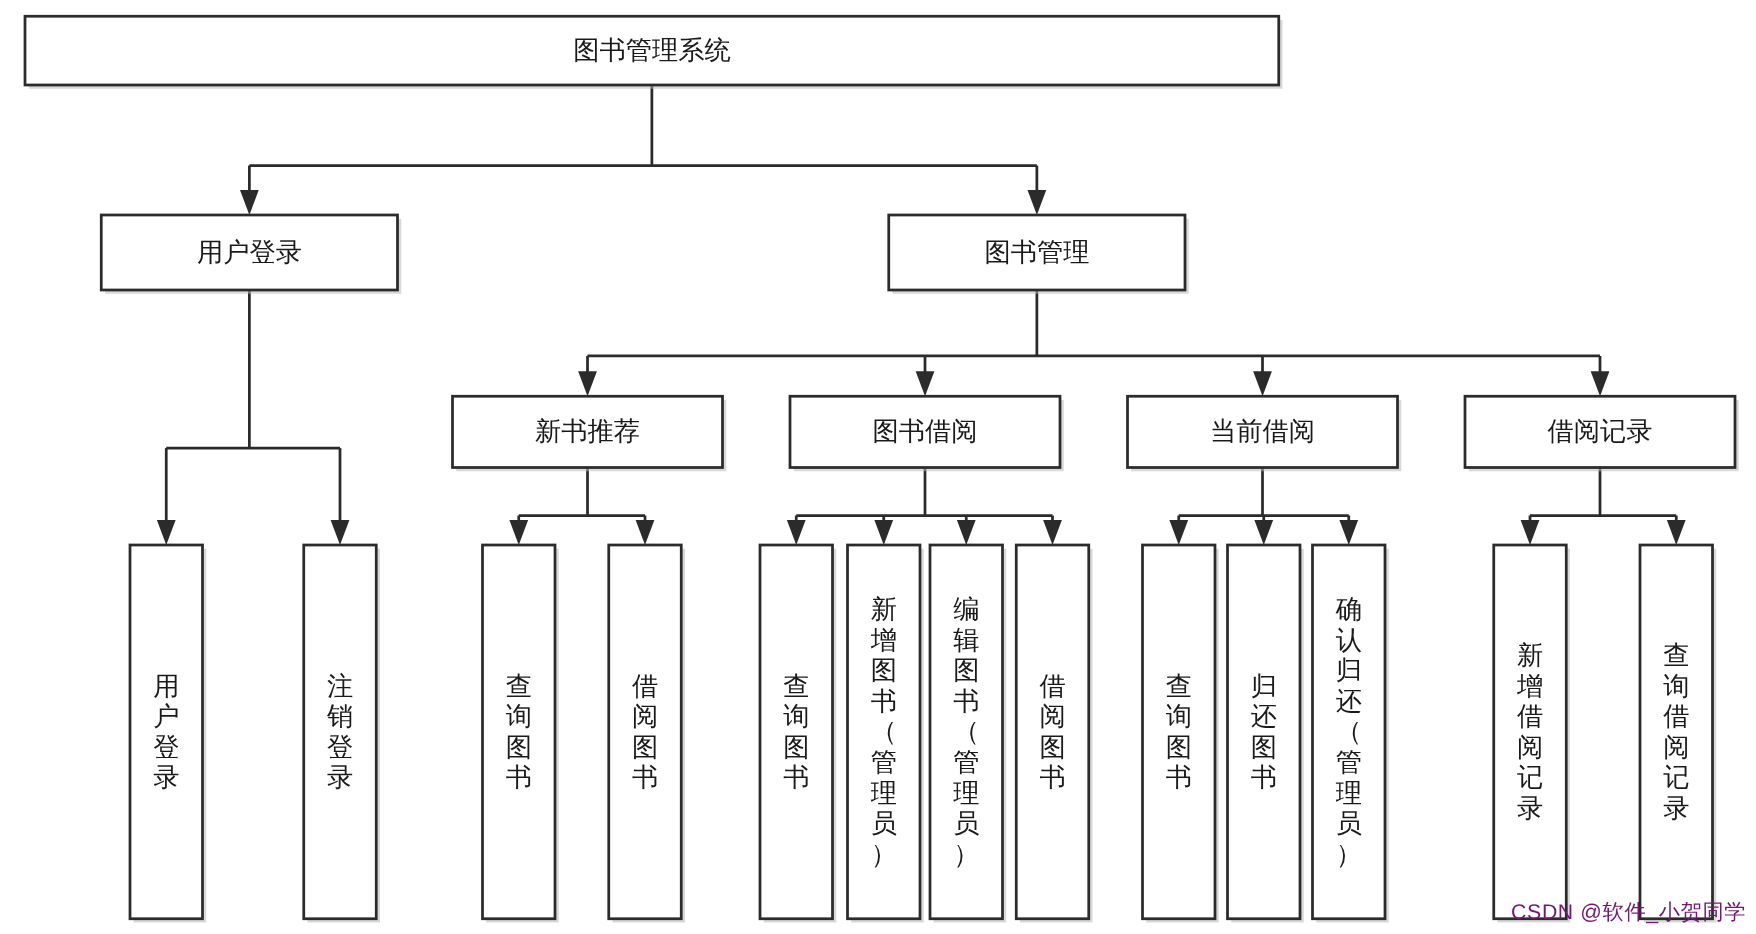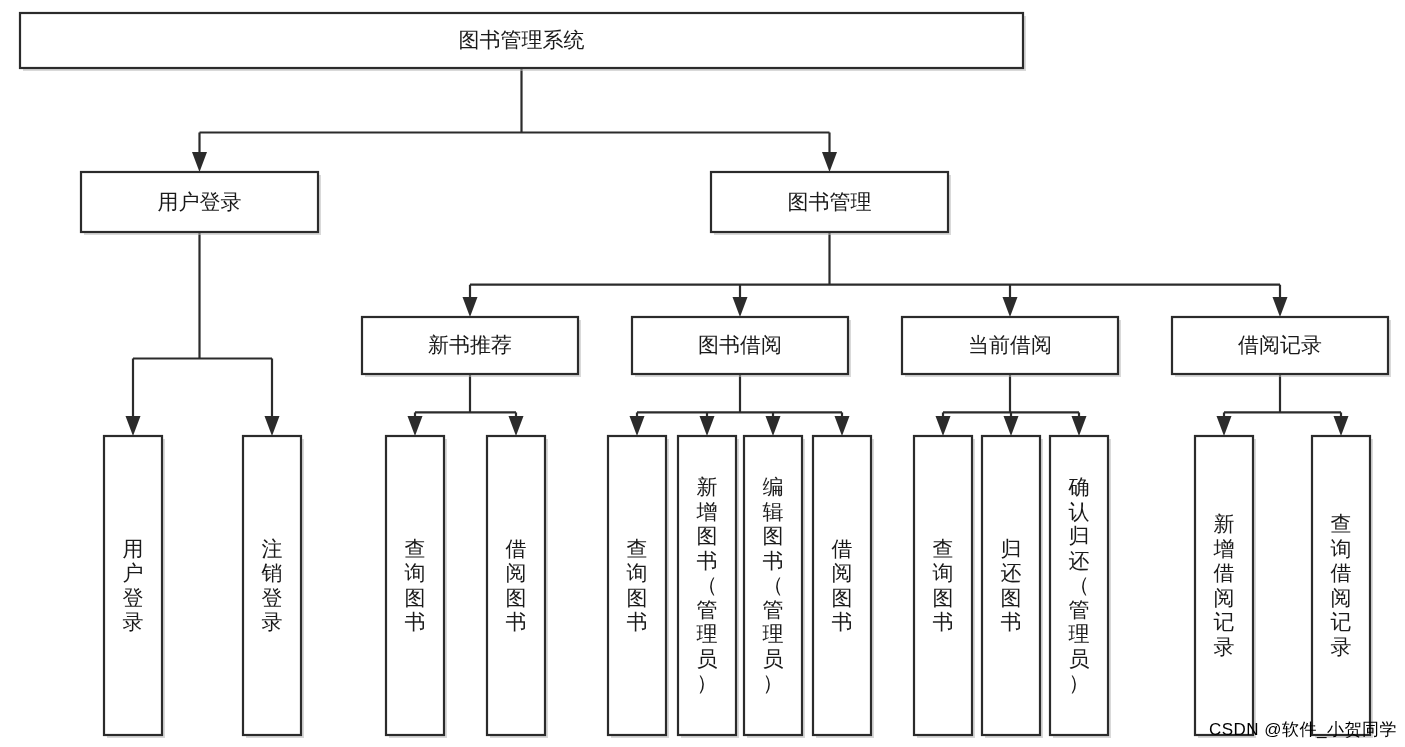--- a/index.html
+++ b/index.html
@@ -58,21 +58,21 @@
     font-size: 21px;
     fill: #1a1a1a;
     text-anchor: middle;
   }
   .watermark {
     position: absolute;
     right: 8px;
     bottom: 6px;
     font-family: "Liberation Sans", "DejaVu Sans", sans-serif;
     font-size: 17px;
-    color: #000000;
+    color: #701a75;
     white-space: nowrap;
     letter-spacing: 0.5px;
     pointer-events: none;
   }
 </style>
 </head>
 <body>
 
 <div id="diagram-root">
 

